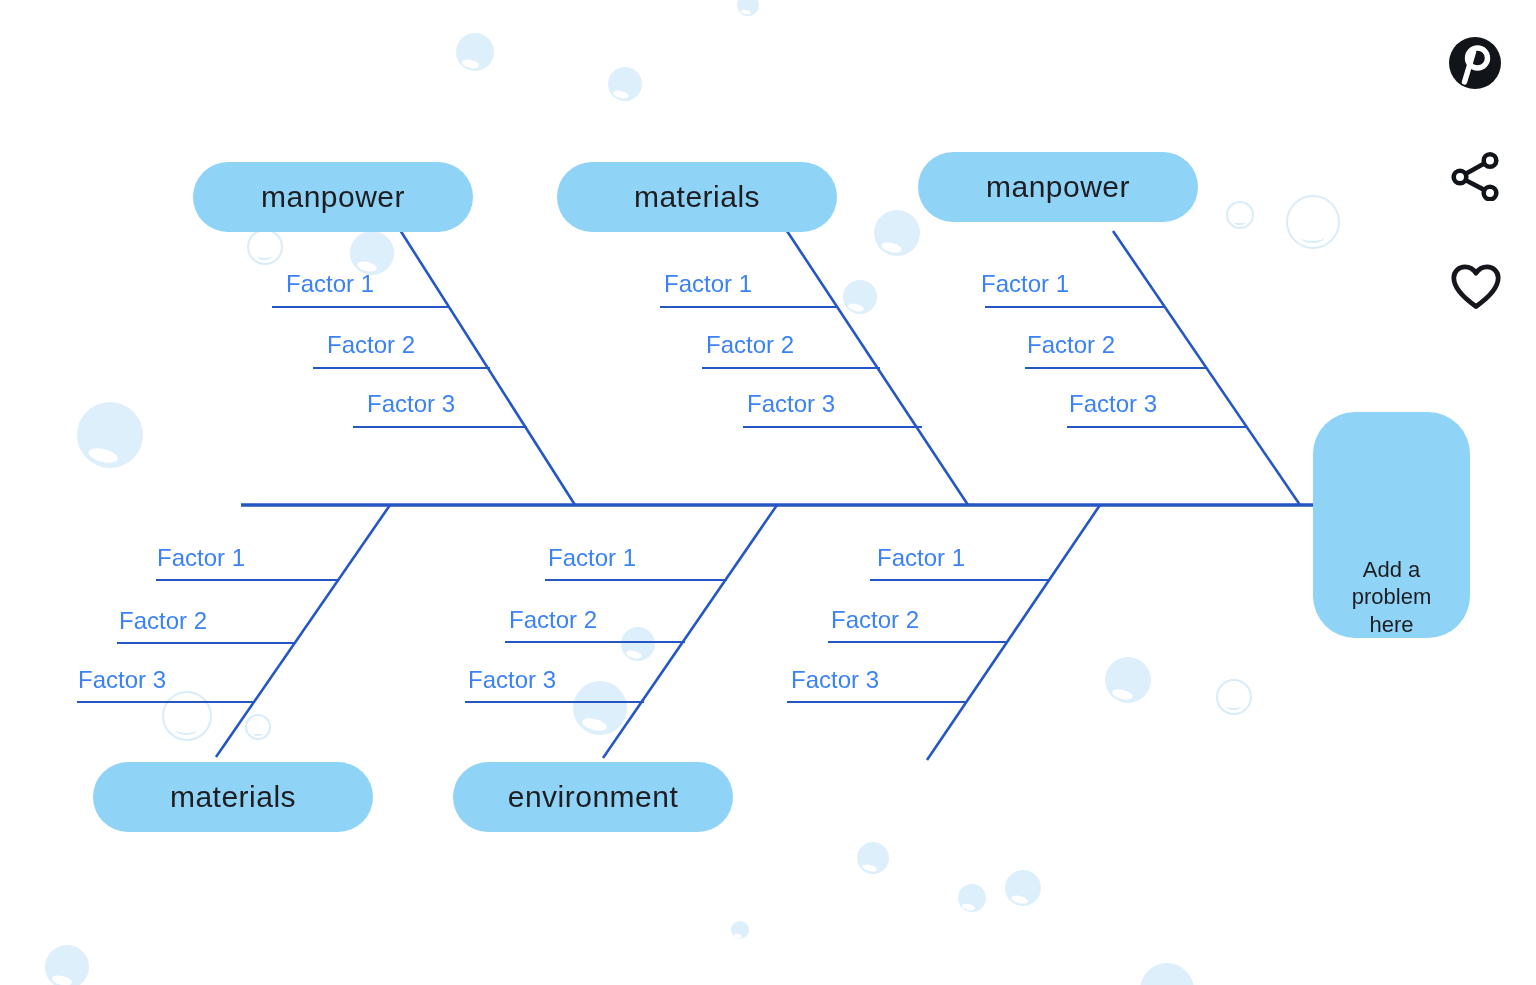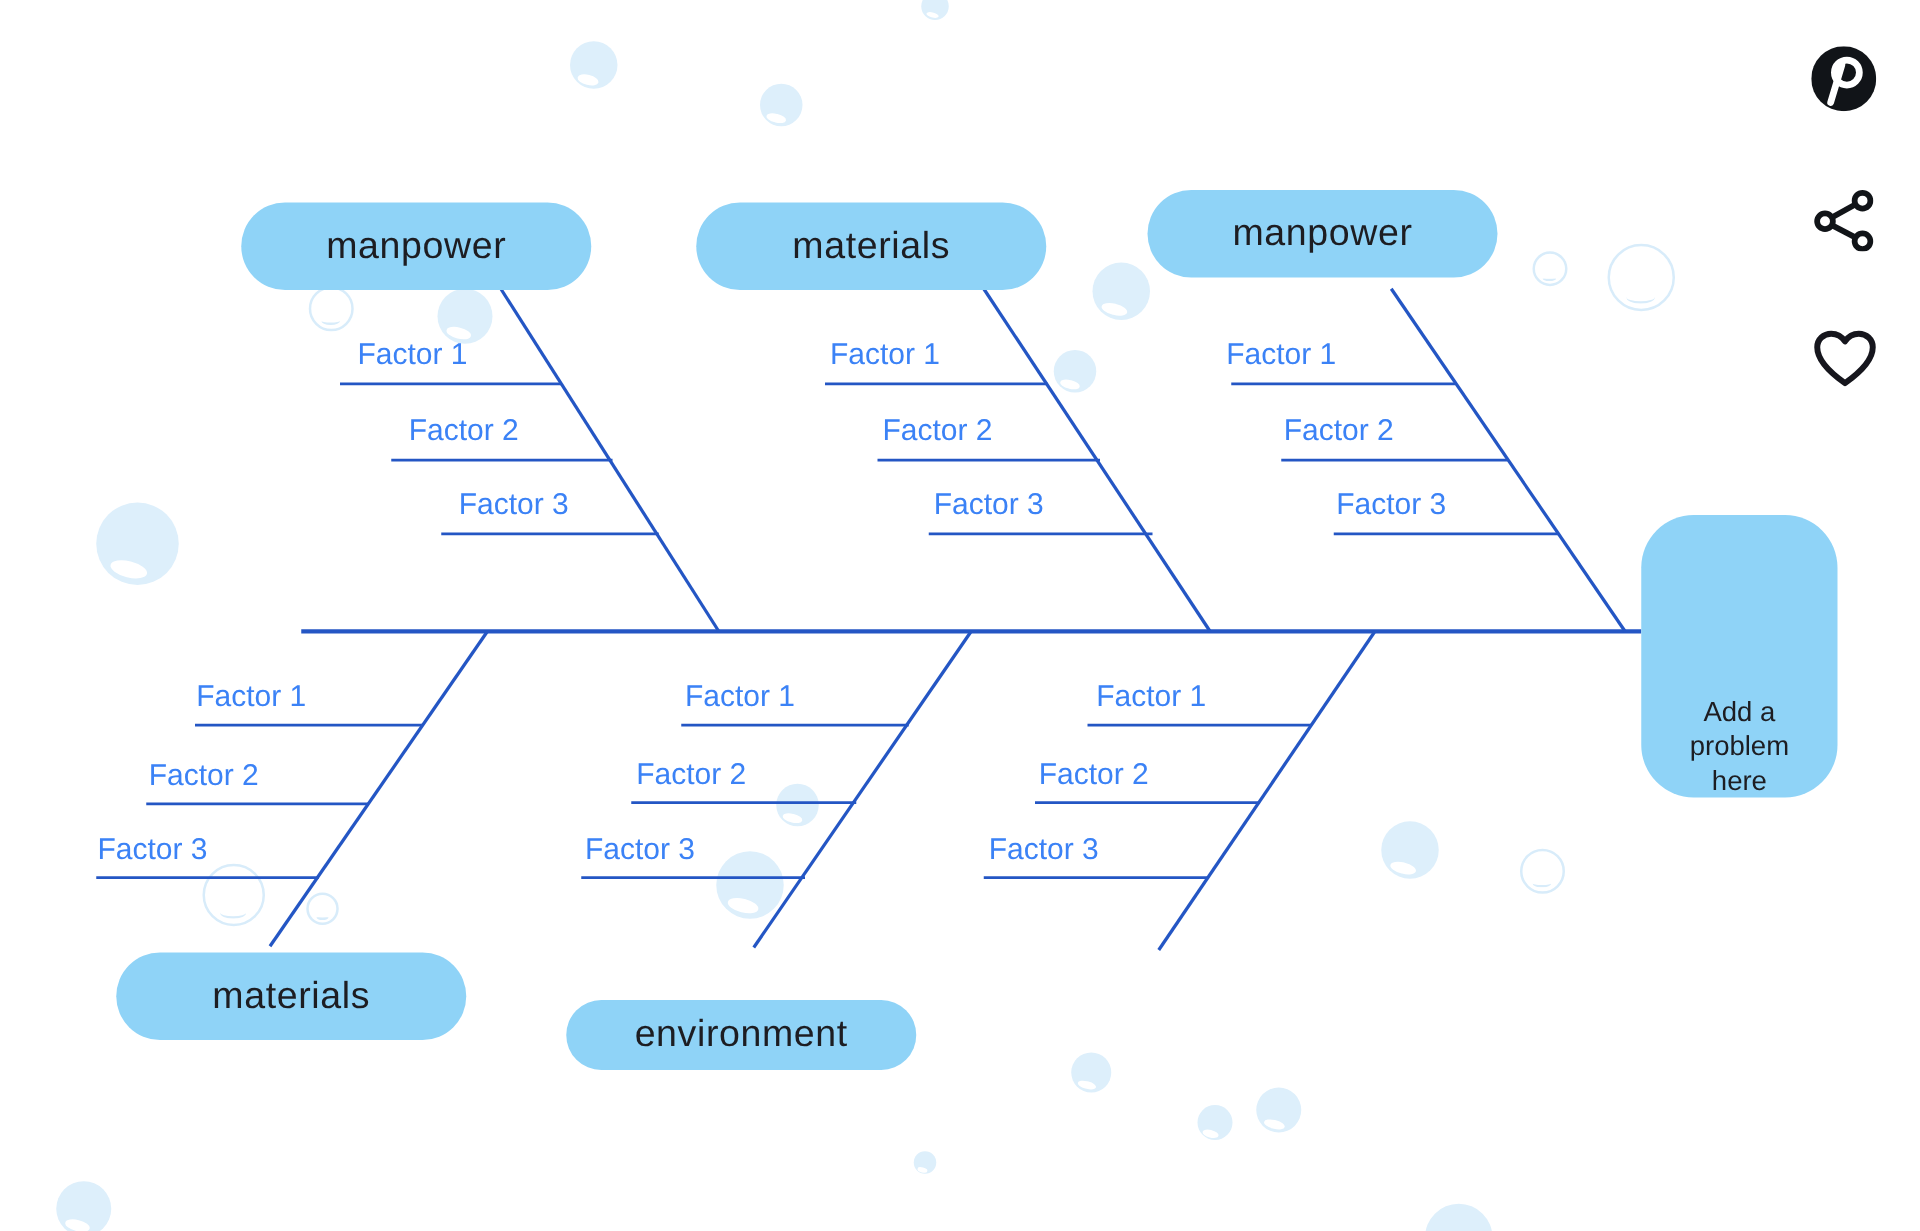--- a/index.html
+++ b/index.html
@@ -113,21 +113,21 @@
   <div class="pill" style="left:557px;top:162px;width:280px;height:70px;">
     <span>materials</span>
   </div>
   <div class="pill" style="left:918px;top:152px;width:280px;height:70px;">
     <span>manpower</span>
   </div>
 
   <div class="pill" style="left:93px;top:762px;width:280px;height:70px;">
     <span>materials</span>
   </div>
-  <div class="pill" style="left:453px;top:800px;width:280px;height:56px;">
+  <div class="pill" style="left:453px;top:762px;width:280px;height:70px;">
     <span>environment</span>
   </div>
 
   <div class="factor" style="left:286px;top:270px;">Factor 1</div>
   <div class="factor" style="left:327px;top:331px;">Factor 2</div>
   <div class="factor" style="left:367px;top:390px;">Factor 3</div>
 
   <div class="factor" style="left:664px;top:270px;">Factor 1</div>
   <div class="factor" style="left:706px;top:331px;">Factor 2</div>
   <div class="factor" style="left:747px;top:390px;">Factor 3</div>

